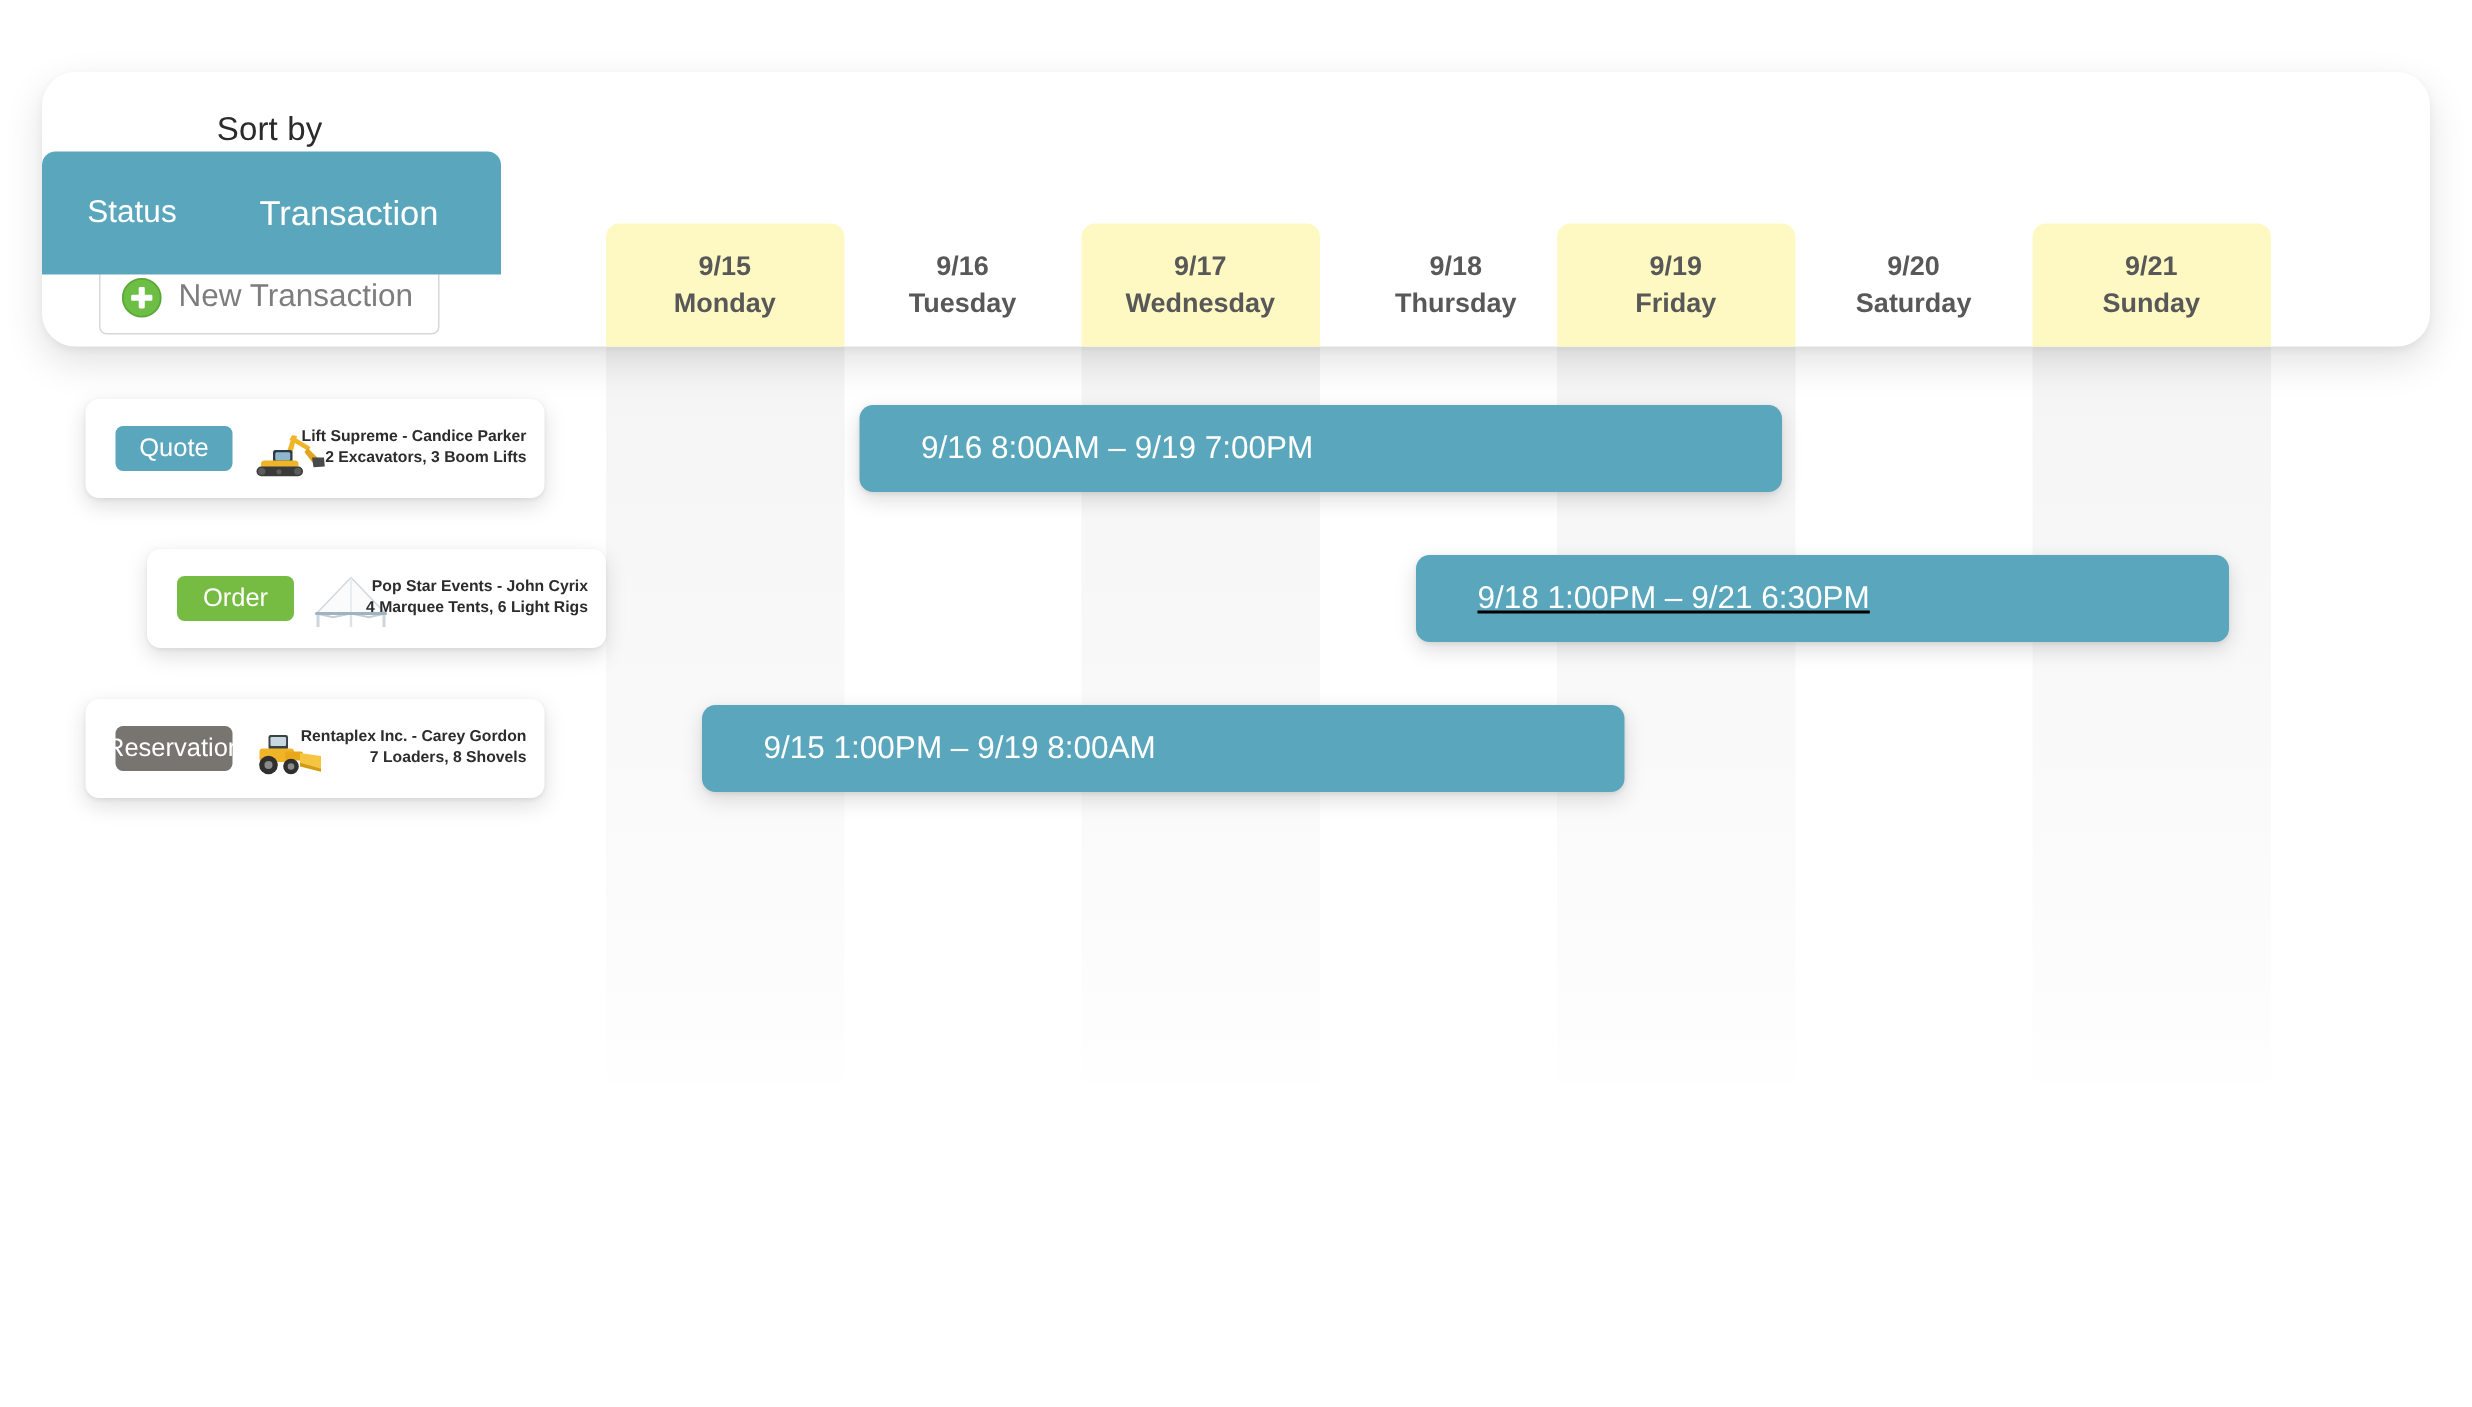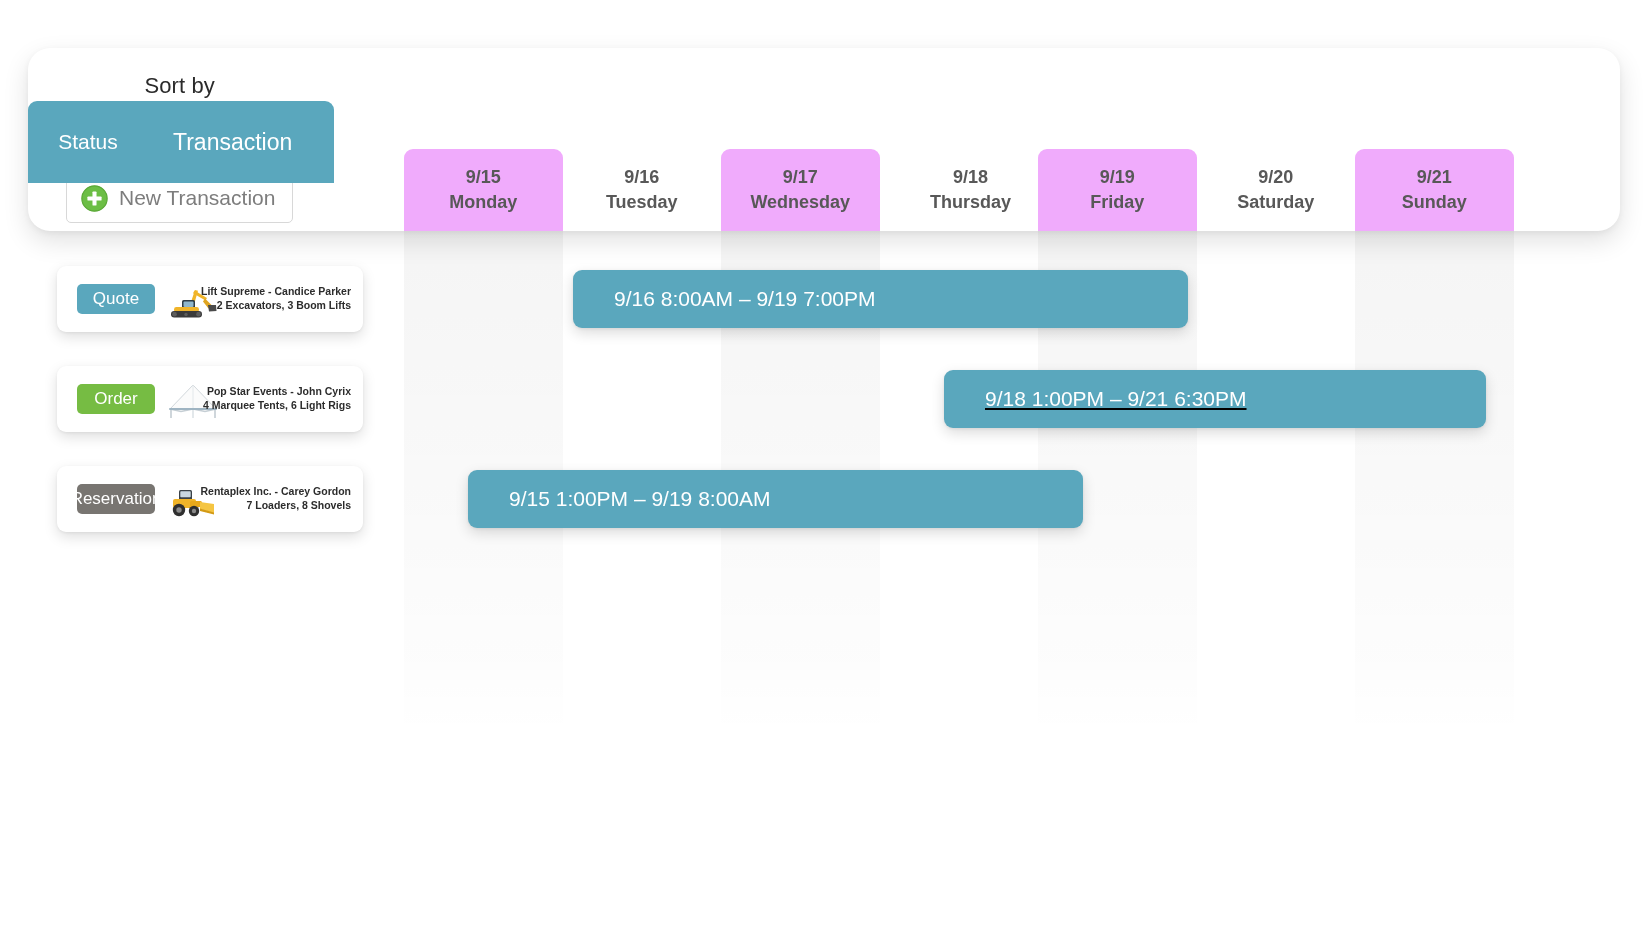--- a/index.html
+++ b/index.html
@@ -142,21 +142,21 @@
     position: absolute;
     top: 101px;
     height: 82px;
     border-radius: 9px 9px 0 0;
     display: flex;
     flex-direction: column;
     align-items: center;
     justify-content: center;
     gap: 3px;
   }
-  .day-head.shaded { background: #f0abfc; }
+  .day-head.shaded { background: #fef9c3; }
   .day-date, .day-name {
     font-size: 18px;
     color: #585858;
     font-weight: bold;
     line-height: 1.18;
   }
 
   
   .rows { position: absolute; left: 0; top: 0; z-index: 2; }
   .row-card {
@@ -320,21 +320,21 @@
               <circle cx="33.5" cy="36.2" r="2.4" fill="#5c5c5c"></circle>
               <circle cx="21" cy="36.5" r="1.7" fill="#5c5c5c"></circle>
             </g>
           </svg>
         </div>
         <div class="row-text">
           <span class="row-title">Lift Supreme - Candice Parker</span>
           <span class="row-sub">2 Excavators, 3 Boom Lifts</span>
         </div>
       </div>
-      <div class="row-card" style="top: 366px;">
+      <div class="row-card" style="top: 366px; margin-left: 41px;">
         <div class="badge" style="background:#76bc43">Order</div>
         <div class="thumb">
           <svg width="56" height="42" viewBox="0 0 56 42">
             <path d="M28 7 L51 31 L5 31 Z" fill="#fbfbfb" stroke="#d2d8dc" stroke-width="1"></path>
             <path d="M28 7 L28 31" stroke="#e3e8eb" stroke-width="1"></path>
             <path d="M5 31 L16 33.5 L28 31 L40 33.5 L51 31" fill="none" stroke="#c5ced4" stroke-width="1.4"></path>
             <rect x="5" y="31" width="2" height="9" fill="#cfd6db"></rect>
             <rect x="49" y="31" width="2" height="9" fill="#cfd6db"></rect>
             <rect x="27.2" y="31" width="1.6" height="9" fill="#dde3e7"></rect>
             <rect x="4" y="30" width="48" height="2" rx="1" fill="#9fb4c2"></rect>

